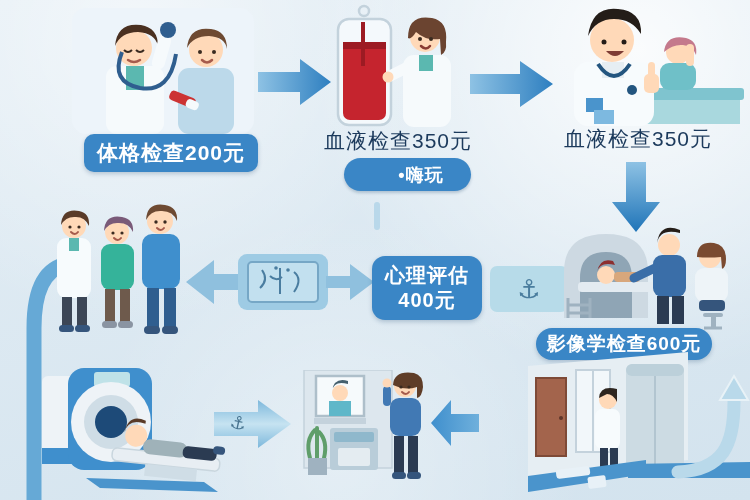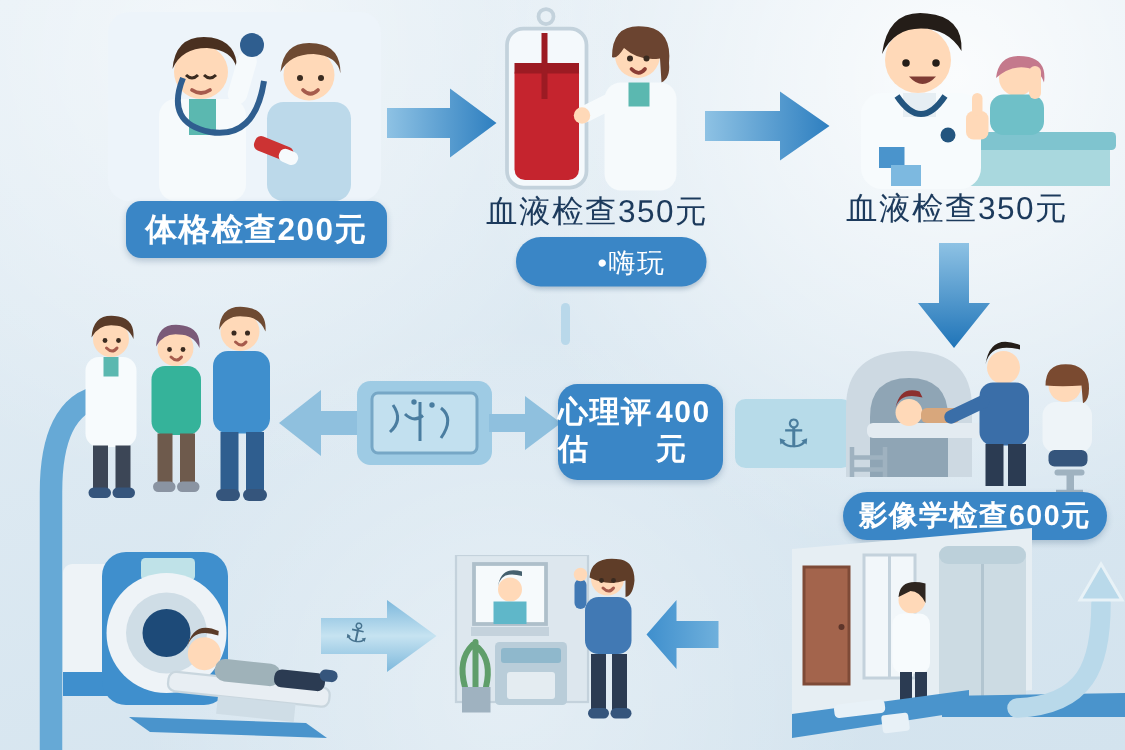--- a/index.html
+++ b/index.html
@@ -24,41 +24,41 @@
     font-weight:bold;border-radius:10px;
     box-shadow:0 2px 4px rgba(30,70,110,.25);
     letter-spacing:1px;
   }
   .plain-label{
     position:absolute;display:flex;align-items:center;justify-content:center;
     color:var(--plain-text,#1c3a5c);font-weight:normal;letter-spacing:1px;
   }
   .badge-pill{
     position:absolute;display:flex;align-items:center;justify-content:center;
-    background:var(--pill-bg,#3a86c6);color:#fff;font-weight:normal;
+    background:var(--pill-bg,#3a86c6);color:#fff;font-weight:bold;
     border-radius:17px;letter-spacing:1px;
     box-shadow:0 2px 3px rgba(30,70,110,.25);
     padding-left:27px;
   }
   .anchor-box{
     position:absolute;display:flex;align-items:center;justify-content:center;
     background:var(--anchor-box-bg,#b7dbe9);border-radius:7px;
     color:var(--anchor-color,#45738f);
   }
   .tick{
     position:absolute;background:#b9d8ea;border-radius:3px;
   }
   .arrow{position:absolute;}
   .arrow svg{width:100%;height:100%;display:block;}
   .arrow .glyph{
     position:absolute;left:16px;top:14px;font-size:18px;
     color:#33617f;opacity:.85;transform:rotate(12deg);
   }
   .psych{
-    line-height:1.25;font-size:20px;border-radius:13px;
+    flex-direction:column;line-height:1.25;font-size:20px;border-radius:13px;
   }
 </style>
 </head>
 <body>
 
 <div id="app">
 
   <div class="abs" style="left:10px;top:248px;width:64px;height:252px;">
     <svg viewBox="0 0 64 252">
       <path d="M58 16 C34 20 24 44 24 80 L24 252" stroke="#66a9d6" stroke-width="15" fill="none" stroke-linecap="round"></path>
@@ -267,21 +267,21 @@
       <circle cx="154" cy="37" r="11" fill="#ffd9b8"></circle>
       <path d="M141 37 q0 -16 17 -14 q12 2 12 16 q0 8 -4 10 l-1 -12 q-13 1 -24 0z" fill="#7a4a30"></path>
       <rect x="139" y="48" width="33" height="34" rx="9" fill="#eef4f8"></rect>
       <rect x="143" y="80" width="26" height="11" rx="4" fill="#35557c"></rect>
       <rect x="147" y="93" width="20" height="4" rx="2" fill="#9fb2c0"></rect>
       <rect x="155" y="96" width="5" height="12" fill="#9fb2c0"></rect>
       <path d="M148 108 l18 0" stroke="#9fb2c0" stroke-width="3"></path>
     </svg>
   </div>
 
-  <div class="pill-label" style="left:562px;top:328px;width:176px;height:32px;font-size:19px;border-radius:16px;">影像学检查600元</div>
+  <div class="pill-label" style="left:536px;top:328px;width:176px;height:32px;font-size:19px;border-radius:16px;">影像学检查600元</div>
 
   <div class="illus" style="left:28px;top:356px;width:198px;height:138px;">
     <svg viewBox="0 0 198 138">
       <rect x="14" y="20" width="50" height="86" rx="6" fill="#eef3f7"></rect>
       <rect x="14" y="92" width="50" height="16" fill="#3f8fcd"></rect>
       <rect x="40" y="12" width="84" height="102" rx="16" fill="#3f8fcd"></rect>
       <rect x="66" y="16" width="36" height="15" rx="3" fill="#bfe2e8"></rect>
       <circle cx="83" cy="66" r="40" fill="#eef3f7"></circle>
       <circle cx="83" cy="66" r="27" fill="#cfdde6"></circle>
       <circle cx="83" cy="66" r="16" fill="#1d4a78"></circle>

